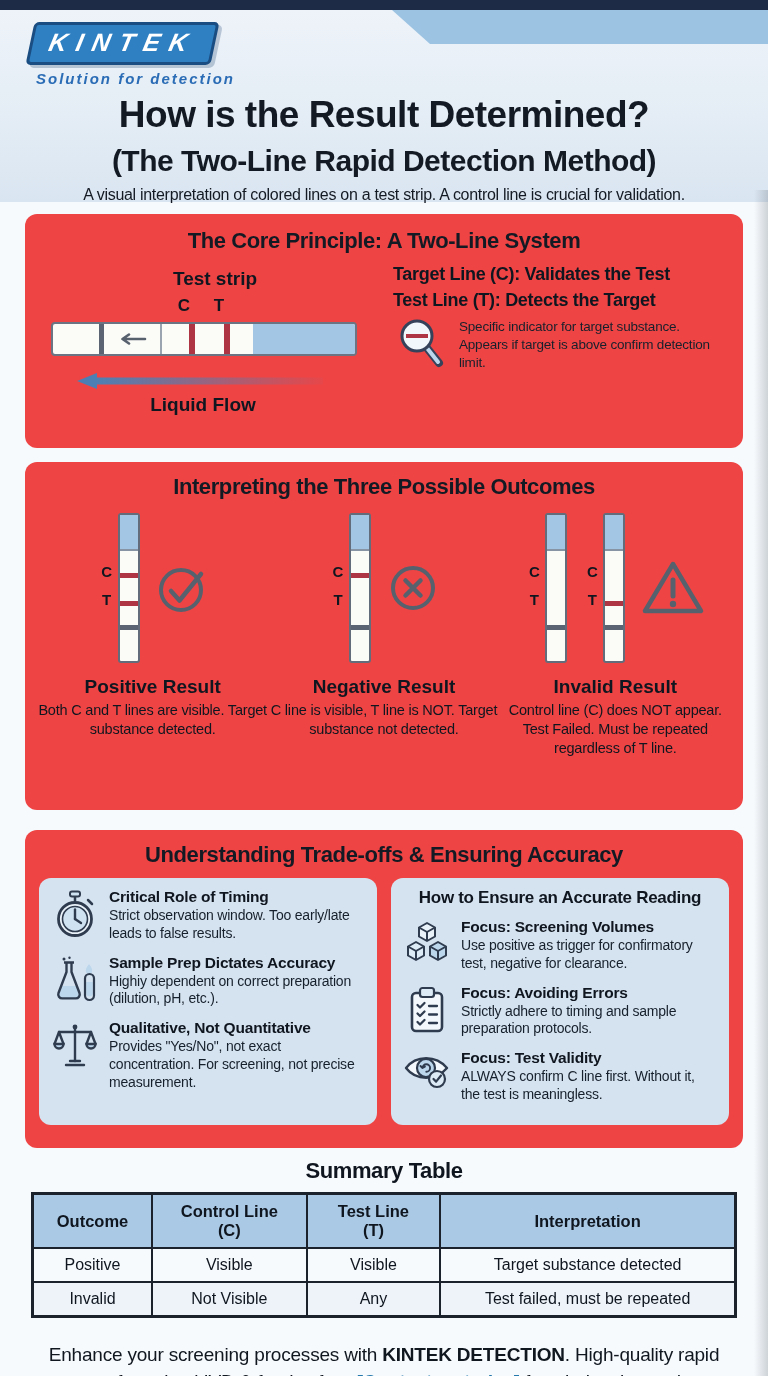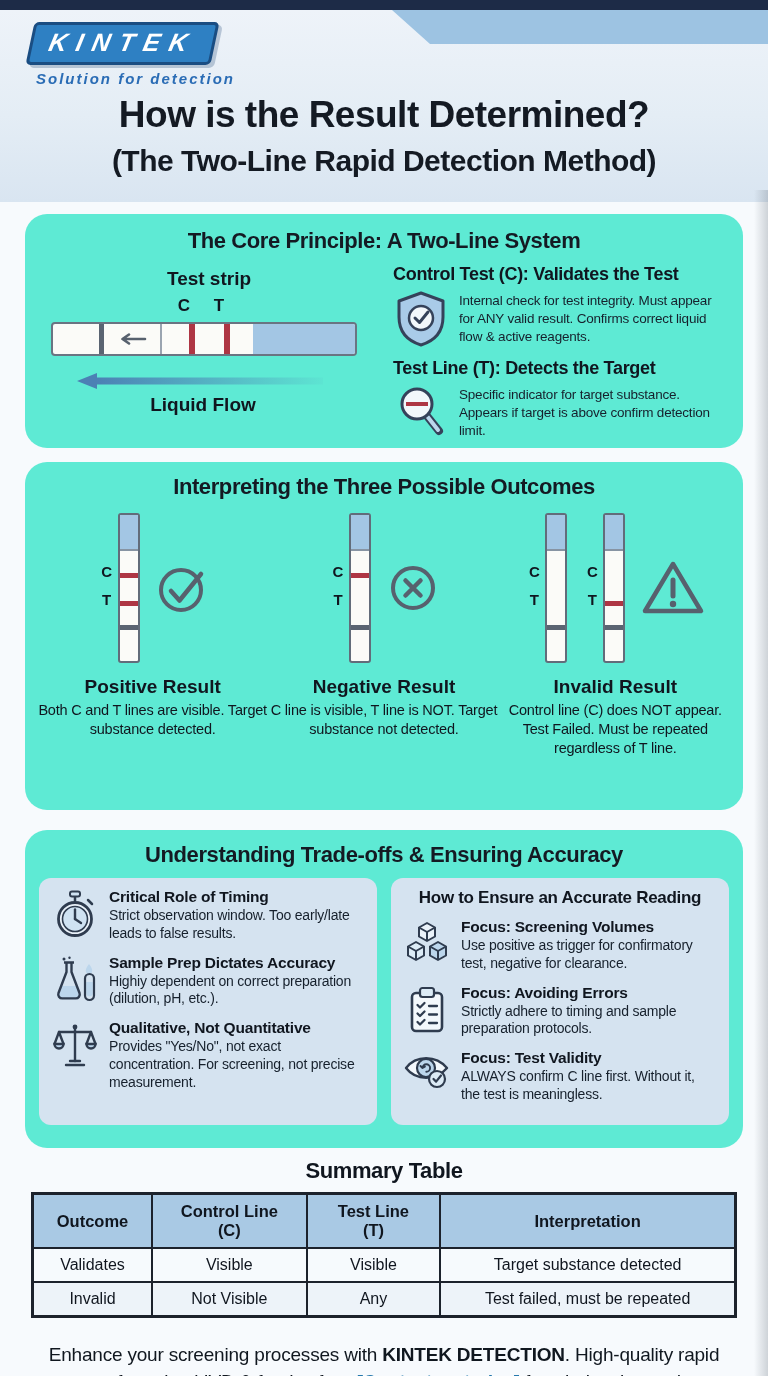--- a/index.html
+++ b/index.html
@@ -20,28 +20,28 @@
   .logo-wrap { position:absolute; top:12px; left:30px; }
   .logo-box { display:inline-block; background:#2e80c3; border:3px solid #1a4d82; border-radius:5px;
     transform:skewX(-12deg); padding:3px 16px 5px; box-shadow:4px 3px 0 rgba(25,65,110,0.25); }
   .logo-text { color:#ffffff; font-weight:800; font-style:italic; letter-spacing:9px; font-size:25px; }
   .logo-tagline { margin-top:5px; margin-left:6px; color:#2a6cb5; font-style:italic; font-weight:700;
     font-size:15px; letter-spacing:2px; }
   .main-title { margin-top:84px; text-align:center; font-size:37px; font-weight:800; letter-spacing:-0.5px; color:#141a23; }
   .sub-title  { text-align:center; font-size:30px; font-weight:800; letter-spacing:-0.5px; color:#141a23; margin-top:8px; }
   .description{ text-align:center; font-size:16px; letter-spacing:-0.3px; margin-top:8px; white-space:nowrap; color:#141a23; }
   
-  .card { margin:12px 25px 0; background:#5eead4; border-radius:22px; overflow:hidden; flex:0 0 auto; }
+  .card { margin:12px 25px 0; background:#ef4444; border-radius:12px; overflow:hidden; flex:0 0 auto; }
   .card h3 { text-align:center; font-size:22px; font-weight:800; letter-spacing:-0.4px; color:#141a23; }
   
   .s1 { height:234px; padding:12px 18px; }
   .s1 h3 { margin:2px 0 10px; }
   .s1-content { display:flex; gap:14px; }
   .diagram { position:relative; width:336px; height:170px; flex:0 0 auto; }
-  .ts-label { position:absolute; top:4px; left:6px; width:320px; text-align:center; font-size:19px; font-weight:700; }
+  .ts-label { position:absolute; top:4px; left:12px; width:320px; text-align:center; font-size:19px; font-weight:700; }
   .ct-c { position:absolute; top:32px; left:131px; width:20px; text-align:center; font-size:17px; font-weight:700; }
   .ct-t { position:absolute; top:32px; left:166px; width:20px; text-align:center; font-size:17px; font-weight:700; }
   .h-strip { position:absolute; top:58px; left:8px; width:306px; height:34px; background:#fbfbf8;
     border:2px solid #6a7482; border-radius:4px; }
   .h-div1 { position:absolute; top:0; bottom:0; left:46px; width:5px; background:#5a6472; }
   .h-arrowseg { position:absolute; top:0; bottom:0; left:51px; width:58px; border-right:2px solid #9aa4b0;
     display:flex; align-items:center; justify-content:center; }
   .h-red1 { position:absolute; top:0; bottom:0; left:136px; width:6px; background:#ae3644; }
   .h-red2 { position:absolute; top:0; bottom:0; left:171px; width:6px; background:#ae3644; }
   .h-blue { position:absolute; top:0; bottom:0; right:0; width:102px; background:#a3c6e4; border-radius:0 2px 2px 0; }
@@ -105,20 +105,21 @@
   <div class="header">
     <div class="header-band"></div>
     <div class="logo-wrap">
       <div class="logo-box">
         <span class="logo-text">KINTEK</span>
       </div>
       <div class="logo-tagline">Solution for detection</div>
     </div>
     <div class="main-title">How is the Result Determined?</div>
     <div class="sub-title">(The Two-Line Rapid Detection Method)</div>
+    <div class="description">A visual interpretation of colored lines on a test strip. A control line is crucial for validation.</div>
   </div>
 
   <div class="card s1">
     <h3>The Core Principle: A Two-Line System</h3>
     <div class="s1-content">
       <div class="diagram">
         <div class="ts-label">Test strip</div>
         <div class="ct-c">C</div>
         <div class="ct-t">T</div>
         <div class="h-strip">
@@ -140,31 +141,21 @@
                   <stop offset="1" stop-color="#4c80b4" stop-opacity="0.05"></stop>
               </linearGradient>
             </defs>
             <polygon points="2,9 22,1 22,17" fill="#4c80b4"></polygon>
             <rect x="20" y="5.5" width="228" height="7" fill="url(#flowg)"></rect>
           </svg>
         </div>
         <div class="flow-label">Liquid Flow</div>
       </div>
       <div class="s1-right">
-        <h4>Control Test (C): Validates the Test</h4>
-        <div class="info-block">
-          <div class="info-icon">
-            <svg width="52" height="58" viewBox="0 0 52 58">
-              <path d="M26 3 L48 11 V27 C48 42 39 51 26 55 C13 51 4 42 4 27 V11 Z" fill="#a9cbe8" stroke="#35425a" stroke-width="3" stroke-linejoin="round"></path>
-              <circle cx="26" cy="28" r="12" fill="#f2f7fb" stroke="#35425a" stroke-width="2.5"></circle>
-              <path d="M20 28 l4.5 4.5 L33 22" fill="none" stroke="#35425a" stroke-width="3" stroke-linecap="round" stroke-linejoin="round"></path>
-            </svg>
-          </div>
-          <div class="info-text">Internal check for test integrity. Must appear for ANY valid result. Confirms correct liquid flow &amp; active reagents.</div>
-        </div>
+        <h4>Target Line (C): Validates the Test</h4>
         <h4>Test Line (T): Detects the Target</h4>
         <div class="info-block">
           <div class="info-icon">
             <svg width="50" height="54" viewBox="0 0 50 54">
               <line x1="31" y1="32" x2="43" y2="47" stroke="#35425a" stroke-width="8" stroke-linecap="round"></line>
               <line x1="31" y1="32" x2="42" y2="46" stroke="#bcd6ec" stroke-width="4" stroke-linecap="round"></line>
               <circle cx="21" cy="20" r="15" fill="#f2f7fb" stroke="#35425a" stroke-width="3"></circle>
               <line x1="10" y1="20" x2="32" y2="20" stroke="#ae3644" stroke-width="4"></line>
             </svg>
           </div>
@@ -391,21 +382,21 @@
       <thead>
         <tr>
           <th>Outcome</th>
           <th>Control Line (C)</th>
           <th>Test Line (T)</th>
           <th>Interpretation</th>
         </tr>
       </thead>
       <tbody>
         <tr>
-          <td>Validates</td>
+          <td>Positive</td>
           <td>Visible</td>
           <td>Visible</td>
           <td>Target substance detected</td>
         </tr>
         <tr>
           <td>Invalid</td>
           <td>Not Visible</td>
           <td>Any</td>
           <td>Test failed, must be repeated</td>
         </tr>

